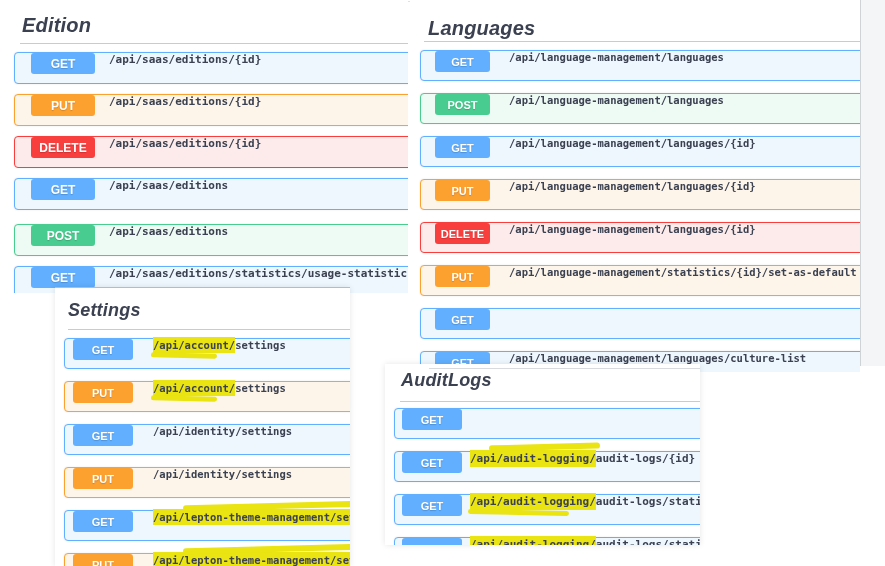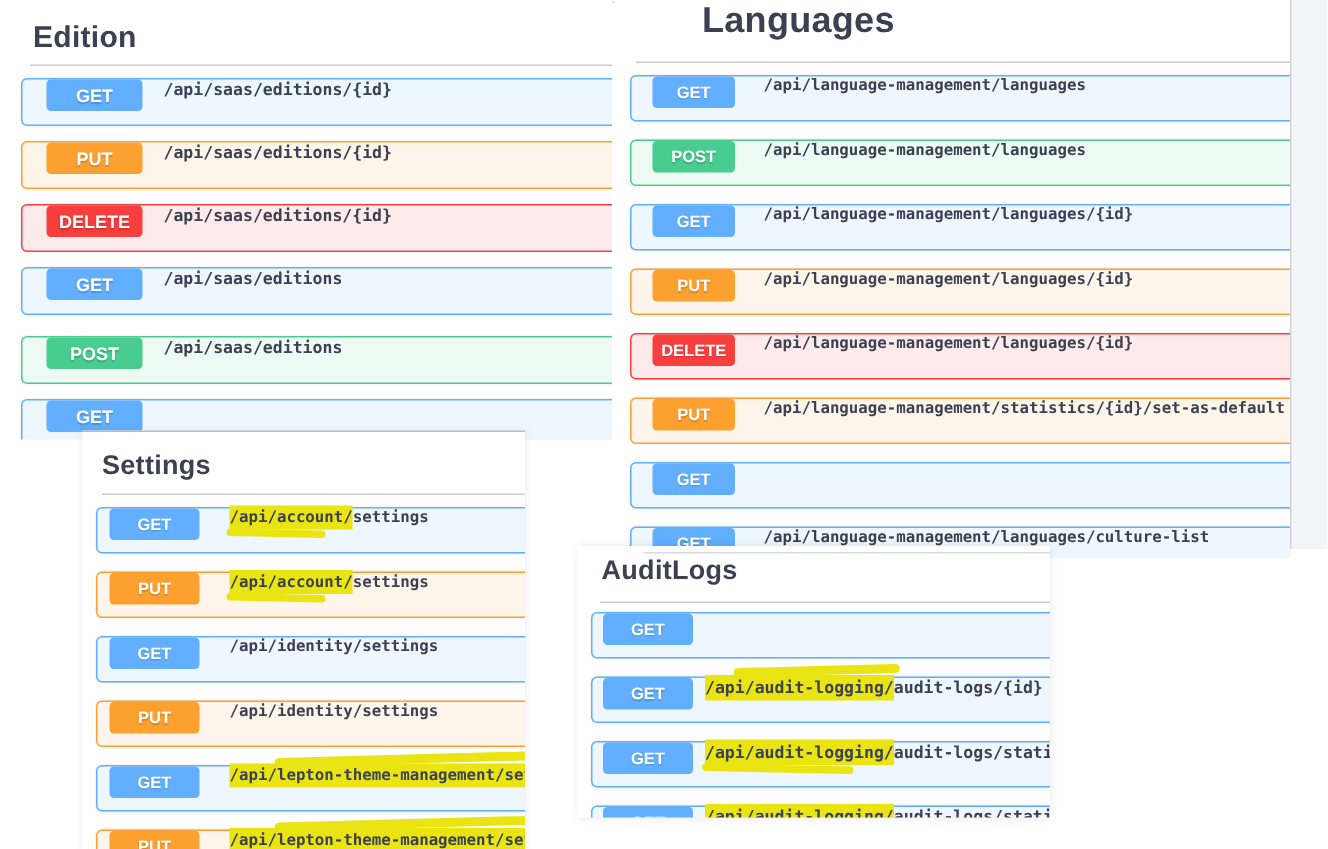--- a/index.html
+++ b/index.html
@@ -13,24 +13,24 @@
   .card{position:absolute;background:#fff;overflow:hidden;}
   #card-edition  {left:0;   top:0;   width:408px;height:293px;z-index:1;}
   #card-languages{left:410px;top:0;  width:450px;height:372px;z-index:1;}
   #card-settings {left:55px;top:287px;width:295px;height:279px;z-index:2;
                   border-top:1px solid #b7bbc2;box-shadow:0 0 6px rgba(0,0,0,.10);}
   #card-auditlogs{left:385px;top:364px;width:315px;height:181px;z-index:3;
                   box-shadow:0 0 6px rgba(0,0,0,.10);}
 
   .panel-title{
     position:absolute;
-    font-weight:bold;color:#3b4151;letter-spacing:.2px;
+    font-weight:bold;color:#3b4151;letter-spacing:.2px;font-style:italic;
   }
   #card-edition   .panel-title{left:22px;top:14px;font-size:20px;}
-  #card-languages .panel-title{left:18px;top:0;font-size:24px;margin-left:40px;}
+  #card-languages .panel-title{left:18px;top:17px;font-size:20px;}
   #card-settings  .panel-title{left:13px;top:12px;font-size:18px;}
   #card-auditlogs .panel-title{left:16px;top:6px; font-size:18px;}
 
   .panel-hr{position:absolute;right:0;height:1px;background:#c8ccd1;}
   #card-edition   .panel-hr{left:20px;top:43px;}
   #card-languages .panel-hr{left:14px;top:41px;}
   #card-settings  .panel-hr{left:13px;top:41px;}
   #card-auditlogs .panel-hr{left:15px;top:37px;}
 
   .inner-top-line{position:absolute;top:4px;left:44px;right:0;height:1px;background:#d8dbde;}
@@ -116,20 +116,21 @@
       <div class="row" style="background: rgb(238, 246, 254); border-color: rgb(97, 175, 254);">
         <span class="badge" style="background: rgb(97, 175, 254);">GET</span>
         <span class="path">/api/saas/editions</span>
       </div>
       <div class="row" style="background: rgb(238, 250, 244); border-color: rgb(73, 204, 144);">
         <span class="badge" style="background: rgb(73, 204, 144);">POST</span>
         <span class="path">/api/saas/editions</span>
       </div>
       <div class="row" style="background: rgb(238, 246, 254); border-color: rgb(97, 175, 254);">
         <span class="badge" style="background: rgb(97, 175, 254);">GET</span>
+        <span class="path">/api/saas/editions/statistics/usage-statistic</span>
       </div>
     </div>
 </div>
 
 <div class="card" id="card-languages">
   <div class="panel-title">Languages</div>
   <div class="panel-hr"></div>
   <div class="rows">
       <div class="row" style="background: rgb(238, 246, 254); border-color: rgb(97, 175, 254);">
         <span class="badge" style="background: rgb(97, 175, 254);">GET</span>

